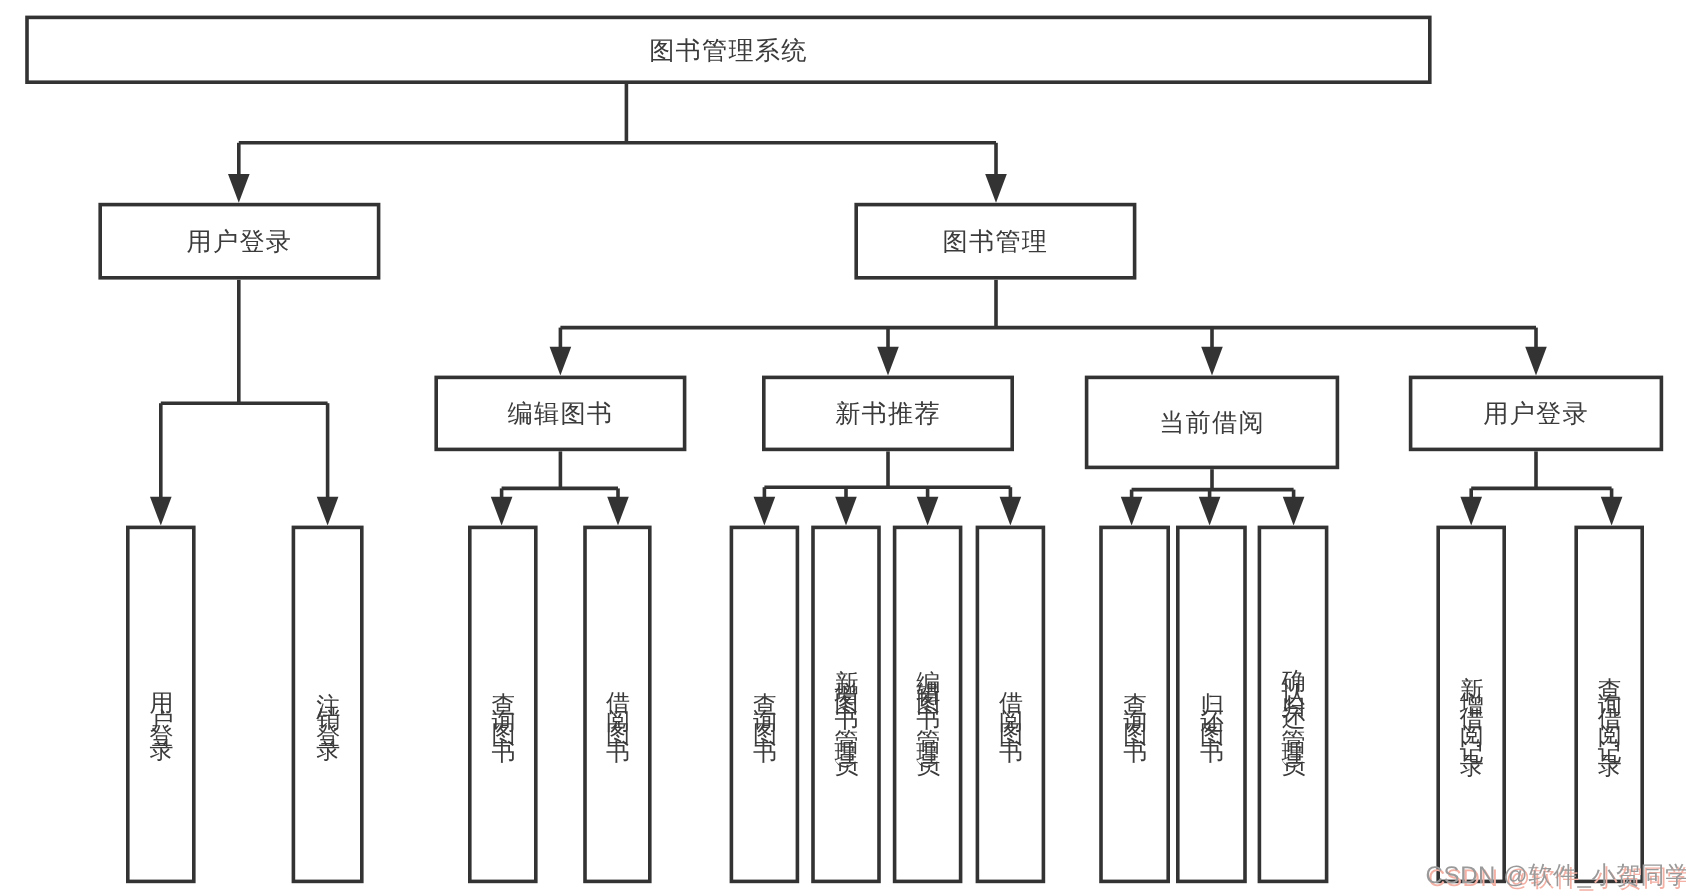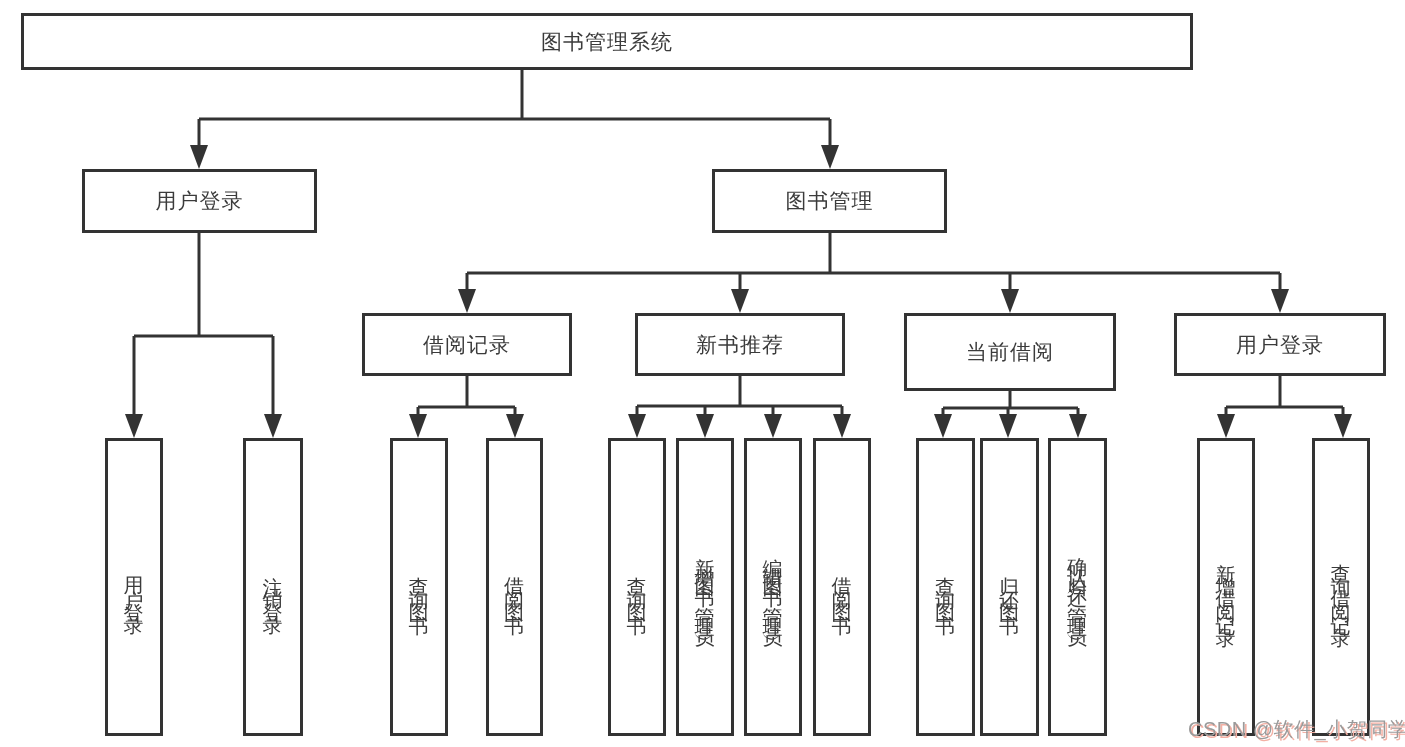--- a/index.html
+++ b/index.html
@@ -128,21 +128,21 @@
       <polygon points="1217,414 1235,414 1226,438"></polygon>
       <polygon points="1334,414 1352,414 1343,438"></polygon>
     </g>
   </svg>
 
   <div class="hbox" style="left:21px;top:13px;width:1172px;height:57px;">图书管理系统</div>
 
   <div class="hbox" style="left:82px;top:169px;width:235px;height:64px;">用户登录</div>
   <div class="hbox" style="left:712px;top:169px;width:235px;height:64px;">图书管理</div>
 
-  <div class="hbox" style="left:362px;top:313px;width:210px;height:63px;">借阅记录</div>
+  <div class="hbox" style="left:362px;top:313px;width:210px;height:63px;">编辑图书</div>
   <div class="hbox" style="left:635px;top:313px;width:210px;height:63px;">新书推荐</div>
   <div class="hbox" style="left:904px;top:313px;width:212px;height:78px;">当前借阅</div>
   <div class="hbox" style="left:1174px;top:313px;width:212px;height:63px;">用户登录</div>
 
   <div class="vbox" style="left:105px;">
     <span>用户登录</span>
   </div>
   <div class="vbox" style="left:243px;width:60px;">
     <span>注销登录</span>
   </div>

